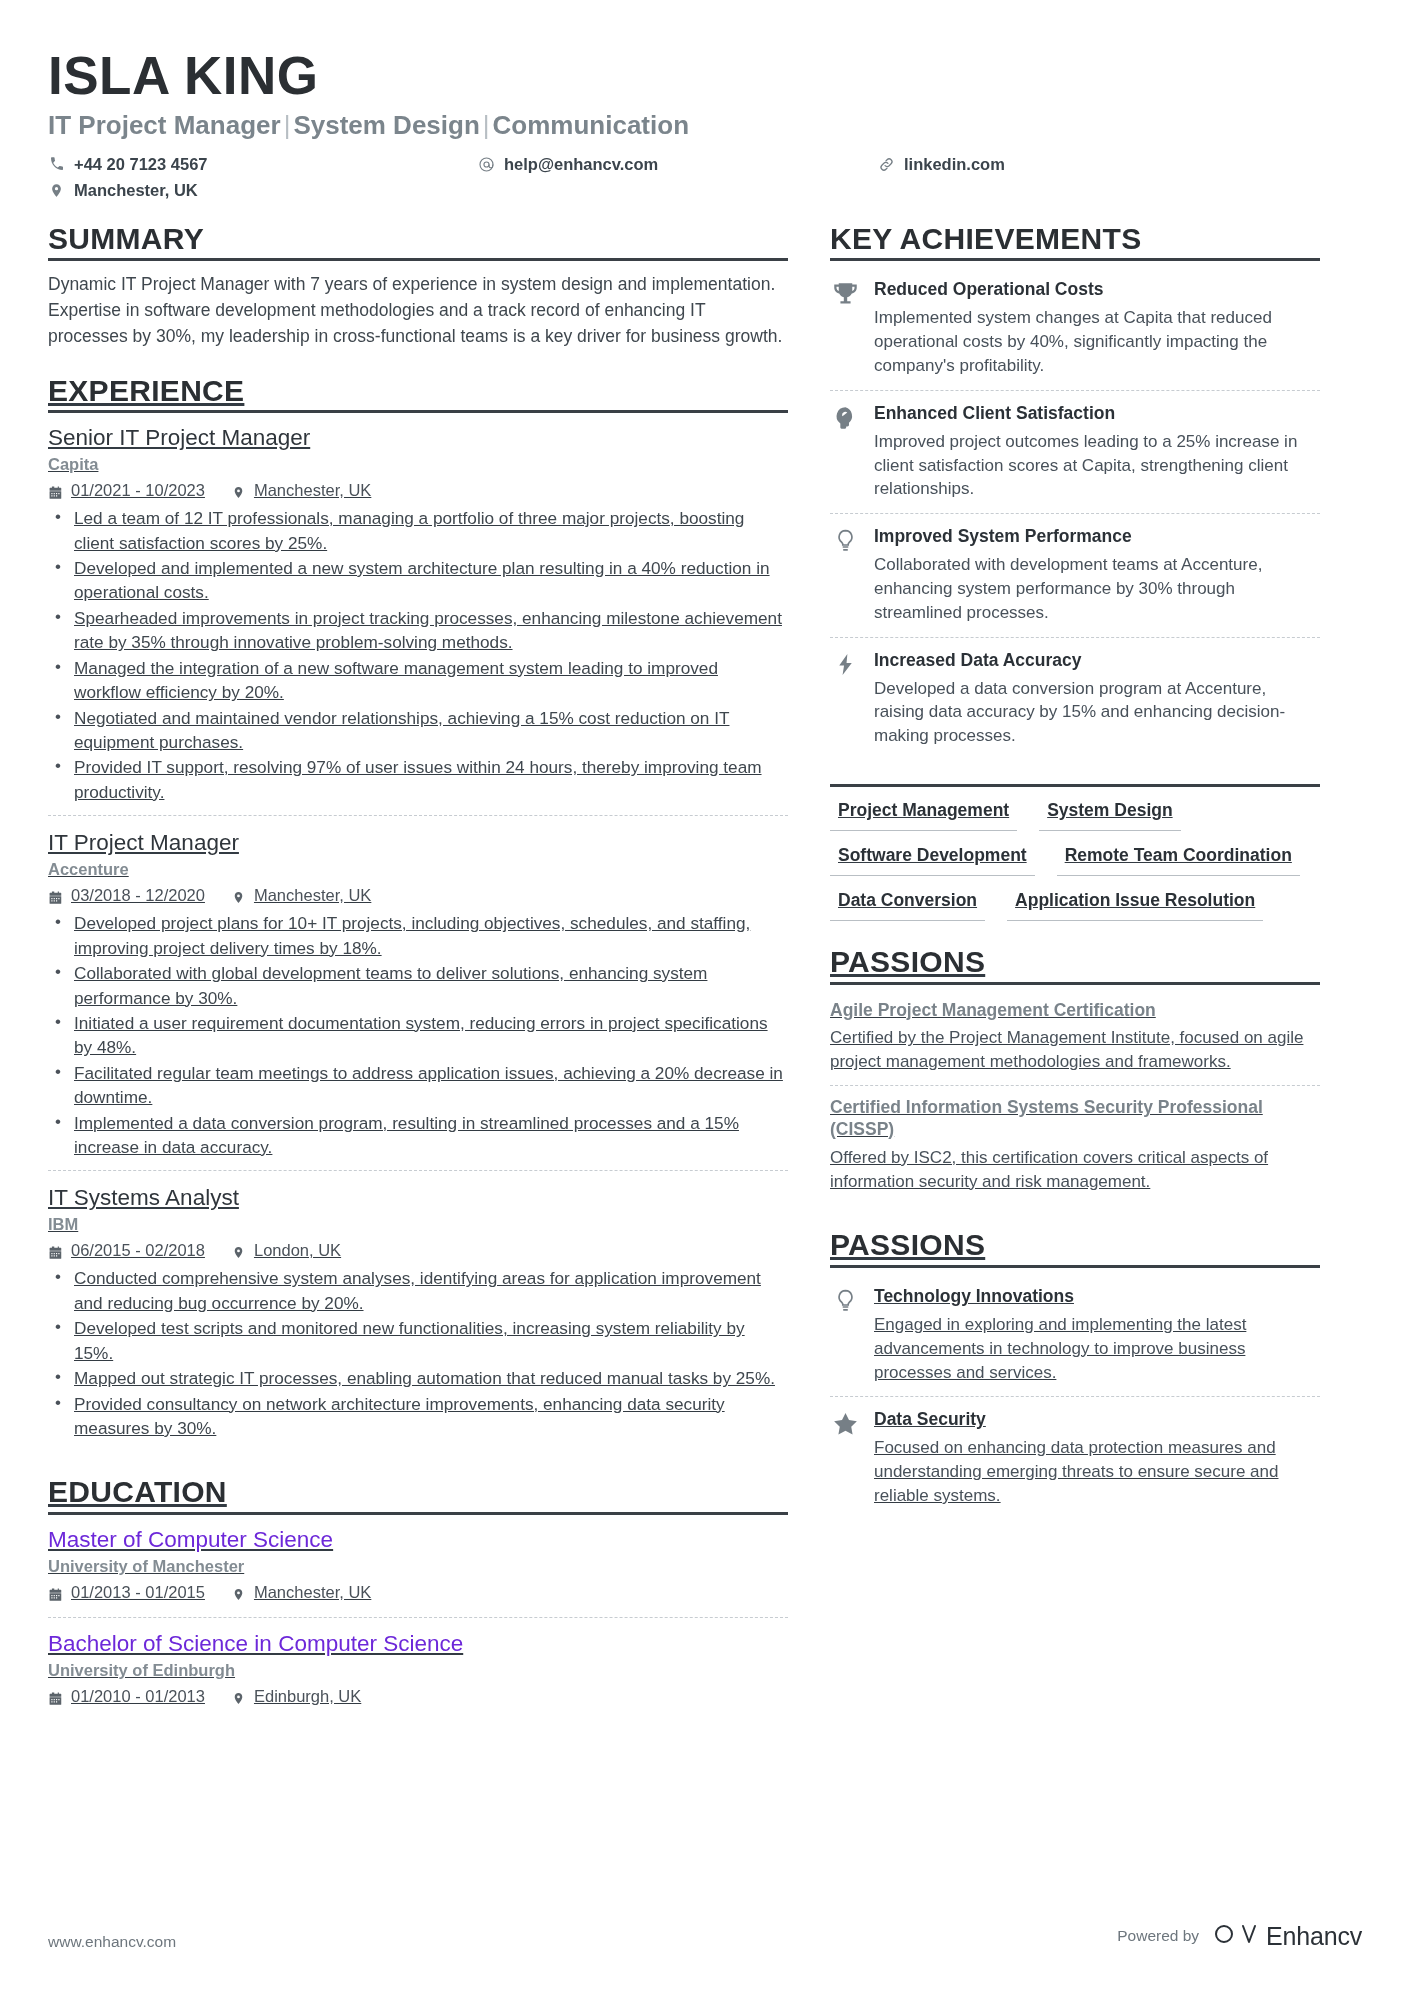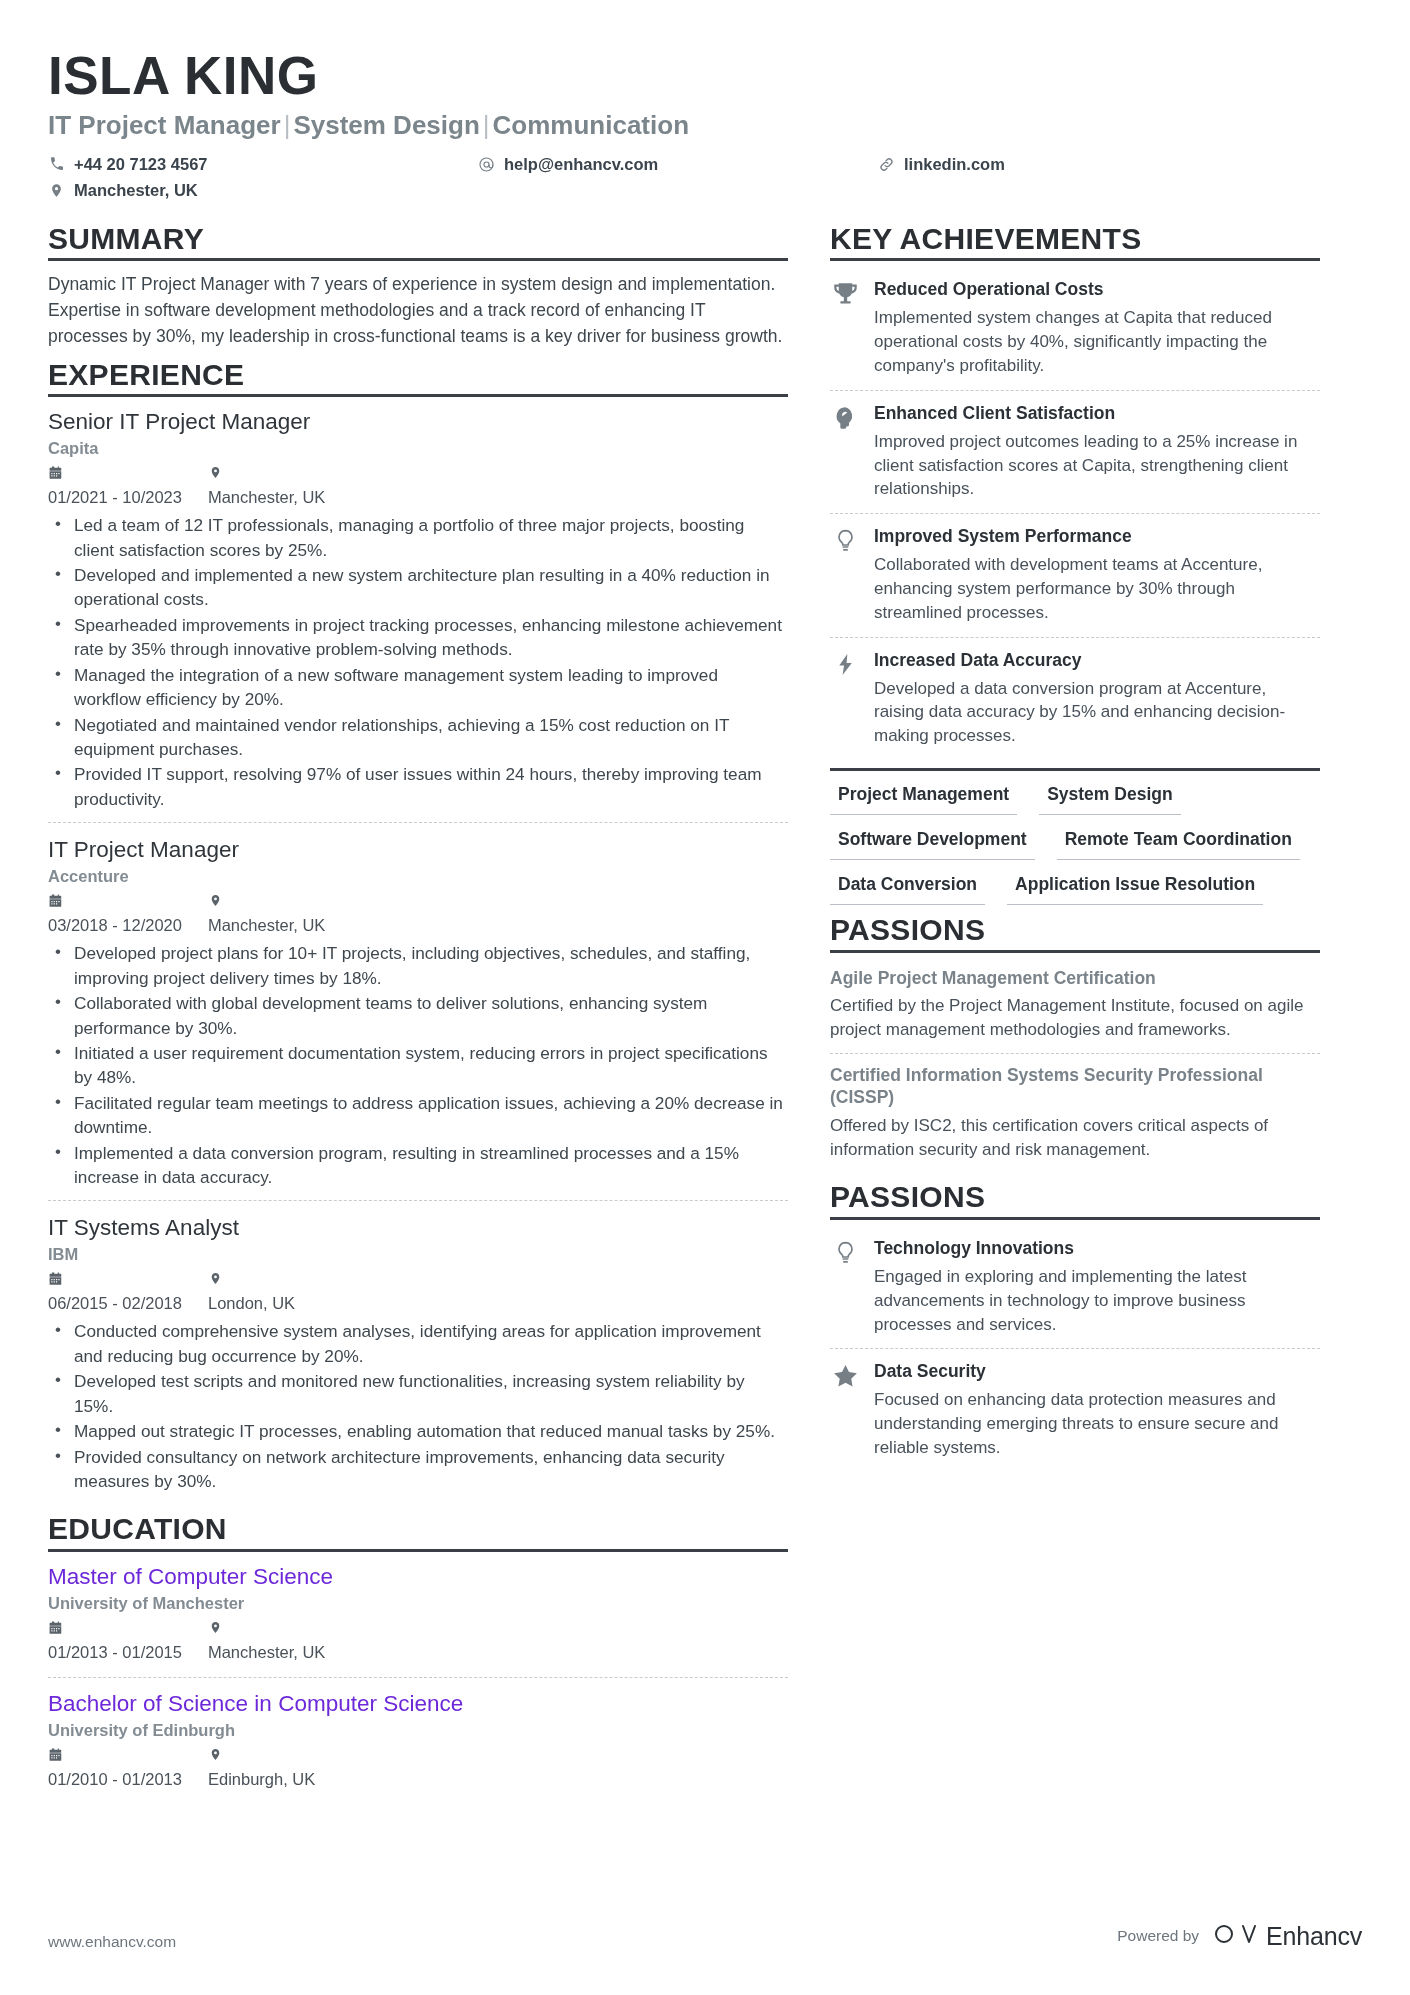--- a/index.html
+++ b/index.html
@@ -39,31 +39,31 @@
   .col-left  { width:740px; flex:0 0 740px; }
   .col-right { width:490px; flex:0 0 490px; }
 
   
   .sec { margin-bottom:4px; }
   .sec-title {
     font-size:30px; font-weight:700; letter-spacing:.3px;
     color:#2b2f33; margin:0 0 3px 0; line-height:1.12;
   }
   .sec-rule { height:3px; background:#3a4046; margin-bottom:11px; }
-  .sec-gap { margin-top:8px; }
+  .sec-gap { margin-top:24px;text-decoration:underline; }
 
   
   .summary-text { font-size:17.5px; line-height:1.47; color:#3f474e; margin:0 0 4px 0; }
 
   .job { padding-bottom:10px; }
   .job + .job { border-top:1px dashed #c7ccd1; padding-top:13px; }
   .job-title { font-size:22.5px; font-weight:400; color:#2f353b; margin:0 0 4px 0; line-height:1.2; }
   .job-company { font-size:16.5px; font-weight:700; color:#838c93; margin:0 0 7px 0; }
   .job-meta { display:flex; align-items:center; gap:26px; font-size:16.5px; color:#4a5159; margin-bottom:6px; }
-  .meta-item { display:flex; align-items:flex-start; gap:8px;flex-direction:column; }
+  .meta-item { display:flex; align-items:flex-end; gap:8px; }
   .meta-item .mi { width:15px; height:15px; display:inline-flex; align-items:center; justify-content:center; color:#5b636a; }
   ul.bullets { margin:0; padding:0 0 0 24px; list-style:none; }
   ul.bullets li {
     position:relative; font-size:17.2px; line-height:1.42;
     color:#3f474e; margin-bottom:1px; padding-left:2px;
   }
   ul.bullets li:before {
     content:"•"; position:absolute; left:-17px; top:-1px;
     color:#4a5159; font-size:17px;
   }

